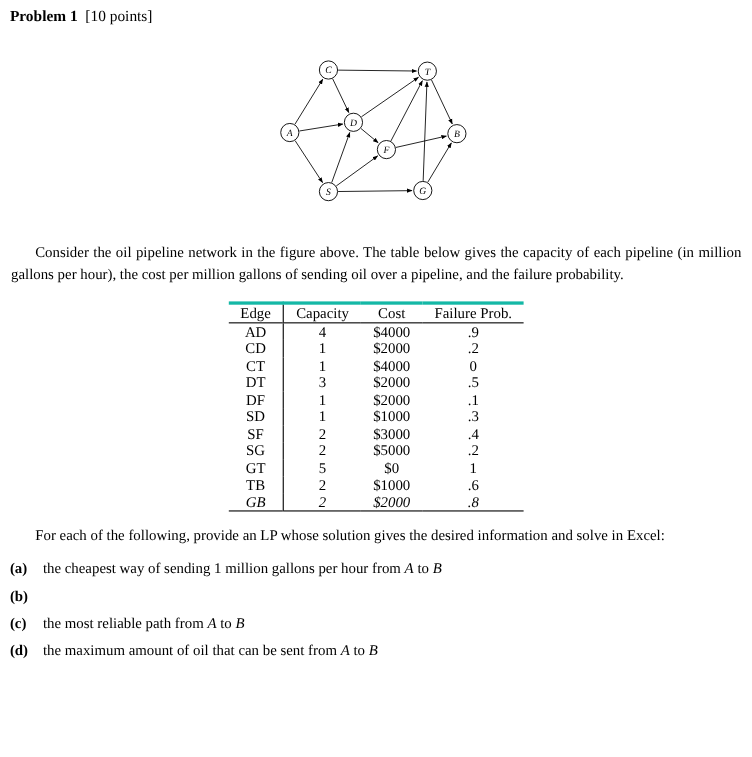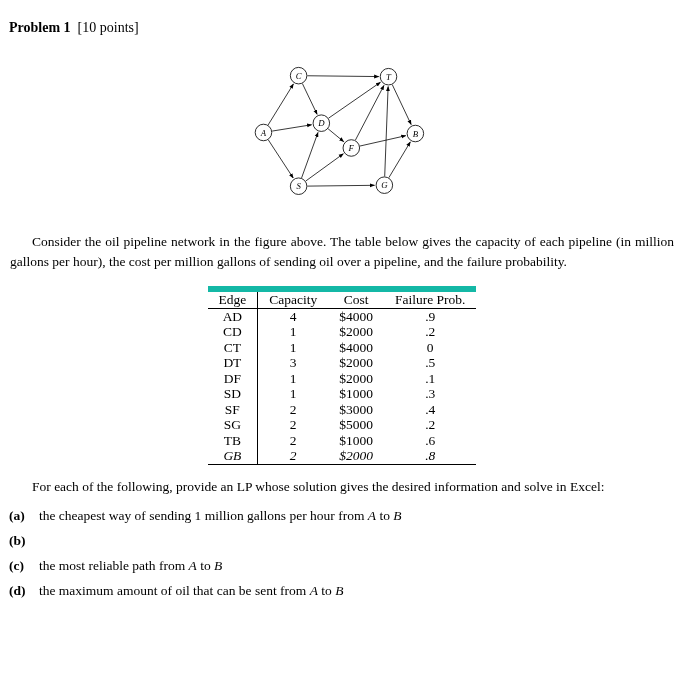--- a/index.html
+++ b/index.html
@@ -1,38 +1,38 @@
 <!DOCTYPE html>
 <html><head>
 <meta charset="utf-8">
 <style>
   html, body { margin: 0; padding: 0; background: #ffffff; }
   body {
     width: 684px; height: 688px; overflow: hidden;
     font-family: "Liberation Serif", "DejaVu Serif", serif;
     color: #000; font-size: 13.5px;
   }
-  .page { padding: 18px 9px 0; }
+  .page { padding: 6px 9px 0; }
   .title-line { font-size: 14px; margin-top: 2px; }
   .title-bold { font-weight: bold; margin-right: 7px; }
   .figure-wrap { text-align: center; margin-top: 22px; }
   .figure-wrap svg { display: inline-block; }
   .edge-line { stroke: #000; stroke-width: 0.75; fill: none; }
   .node-circle { fill: #fff; stroke: #000; stroke-width: 0.8; }
   .node-label {
     font-family: "Liberation Serif", "DejaVu Serif", serif;
     font-style: italic; font-size: 8.5px;
   }
   .intro { margin: 20px 1px 0; text-align: justify; text-indent: 22px; line-height: 1.45; }
   table.pipeline { margin: 15px auto 0; border-collapse: collapse; }
   .pipeline th, .pipeline td {
     font-weight: normal; text-align: center; padding: 0 11px;
     line-height: 15.5px; font-size: 13.5px;
   }
-  .pipeline thead tr { border-top: 6px solid #14b8a6; border-bottom: 1px solid #000; }
+  .pipeline thead tr { border-top: 3px solid #14b8a6; border-bottom: 1px solid #000; }
   .pipeline tbody tr:last-child { border-bottom: 1px solid #000; font-style: italic; }
   .pipeline th:first-child, .pipeline td:first-child { border-right: 1px solid #000; }
   .q-intro { margin: 12px 1px 0; text-indent: 22px; line-height: 1.45; }
   .q-list { margin-top: 12px; }
   .q-item { display: flex; margin-bottom: 9px; line-height: 1.18; }
   .q-label { font-weight: bold; flex: 0 0 30px; }
   .q-text i { font-style: italic; }
 </style>
 </head>
 <body>
@@ -154,20 +154,26 @@
           <td>$3000</td>
           <td>.4</td>
         </tr>
         <tr>
           <td>SG</td>
           <td>2</td>
           <td>$5000</td>
           <td>.2</td>
         </tr>
         <tr>
+          <td>GT</td>
+          <td>5</td>
+          <td>$0</td>
+          <td>1</td>
+        </tr>
+        <tr>
           <td>TB</td>
           <td>2</td>
           <td>$1000</td>
           <td>.6</td>
         </tr>
         <tr>
           <td>GB</td>
           <td>2</td>
           <td>$2000</td>
           <td>.8</td>

